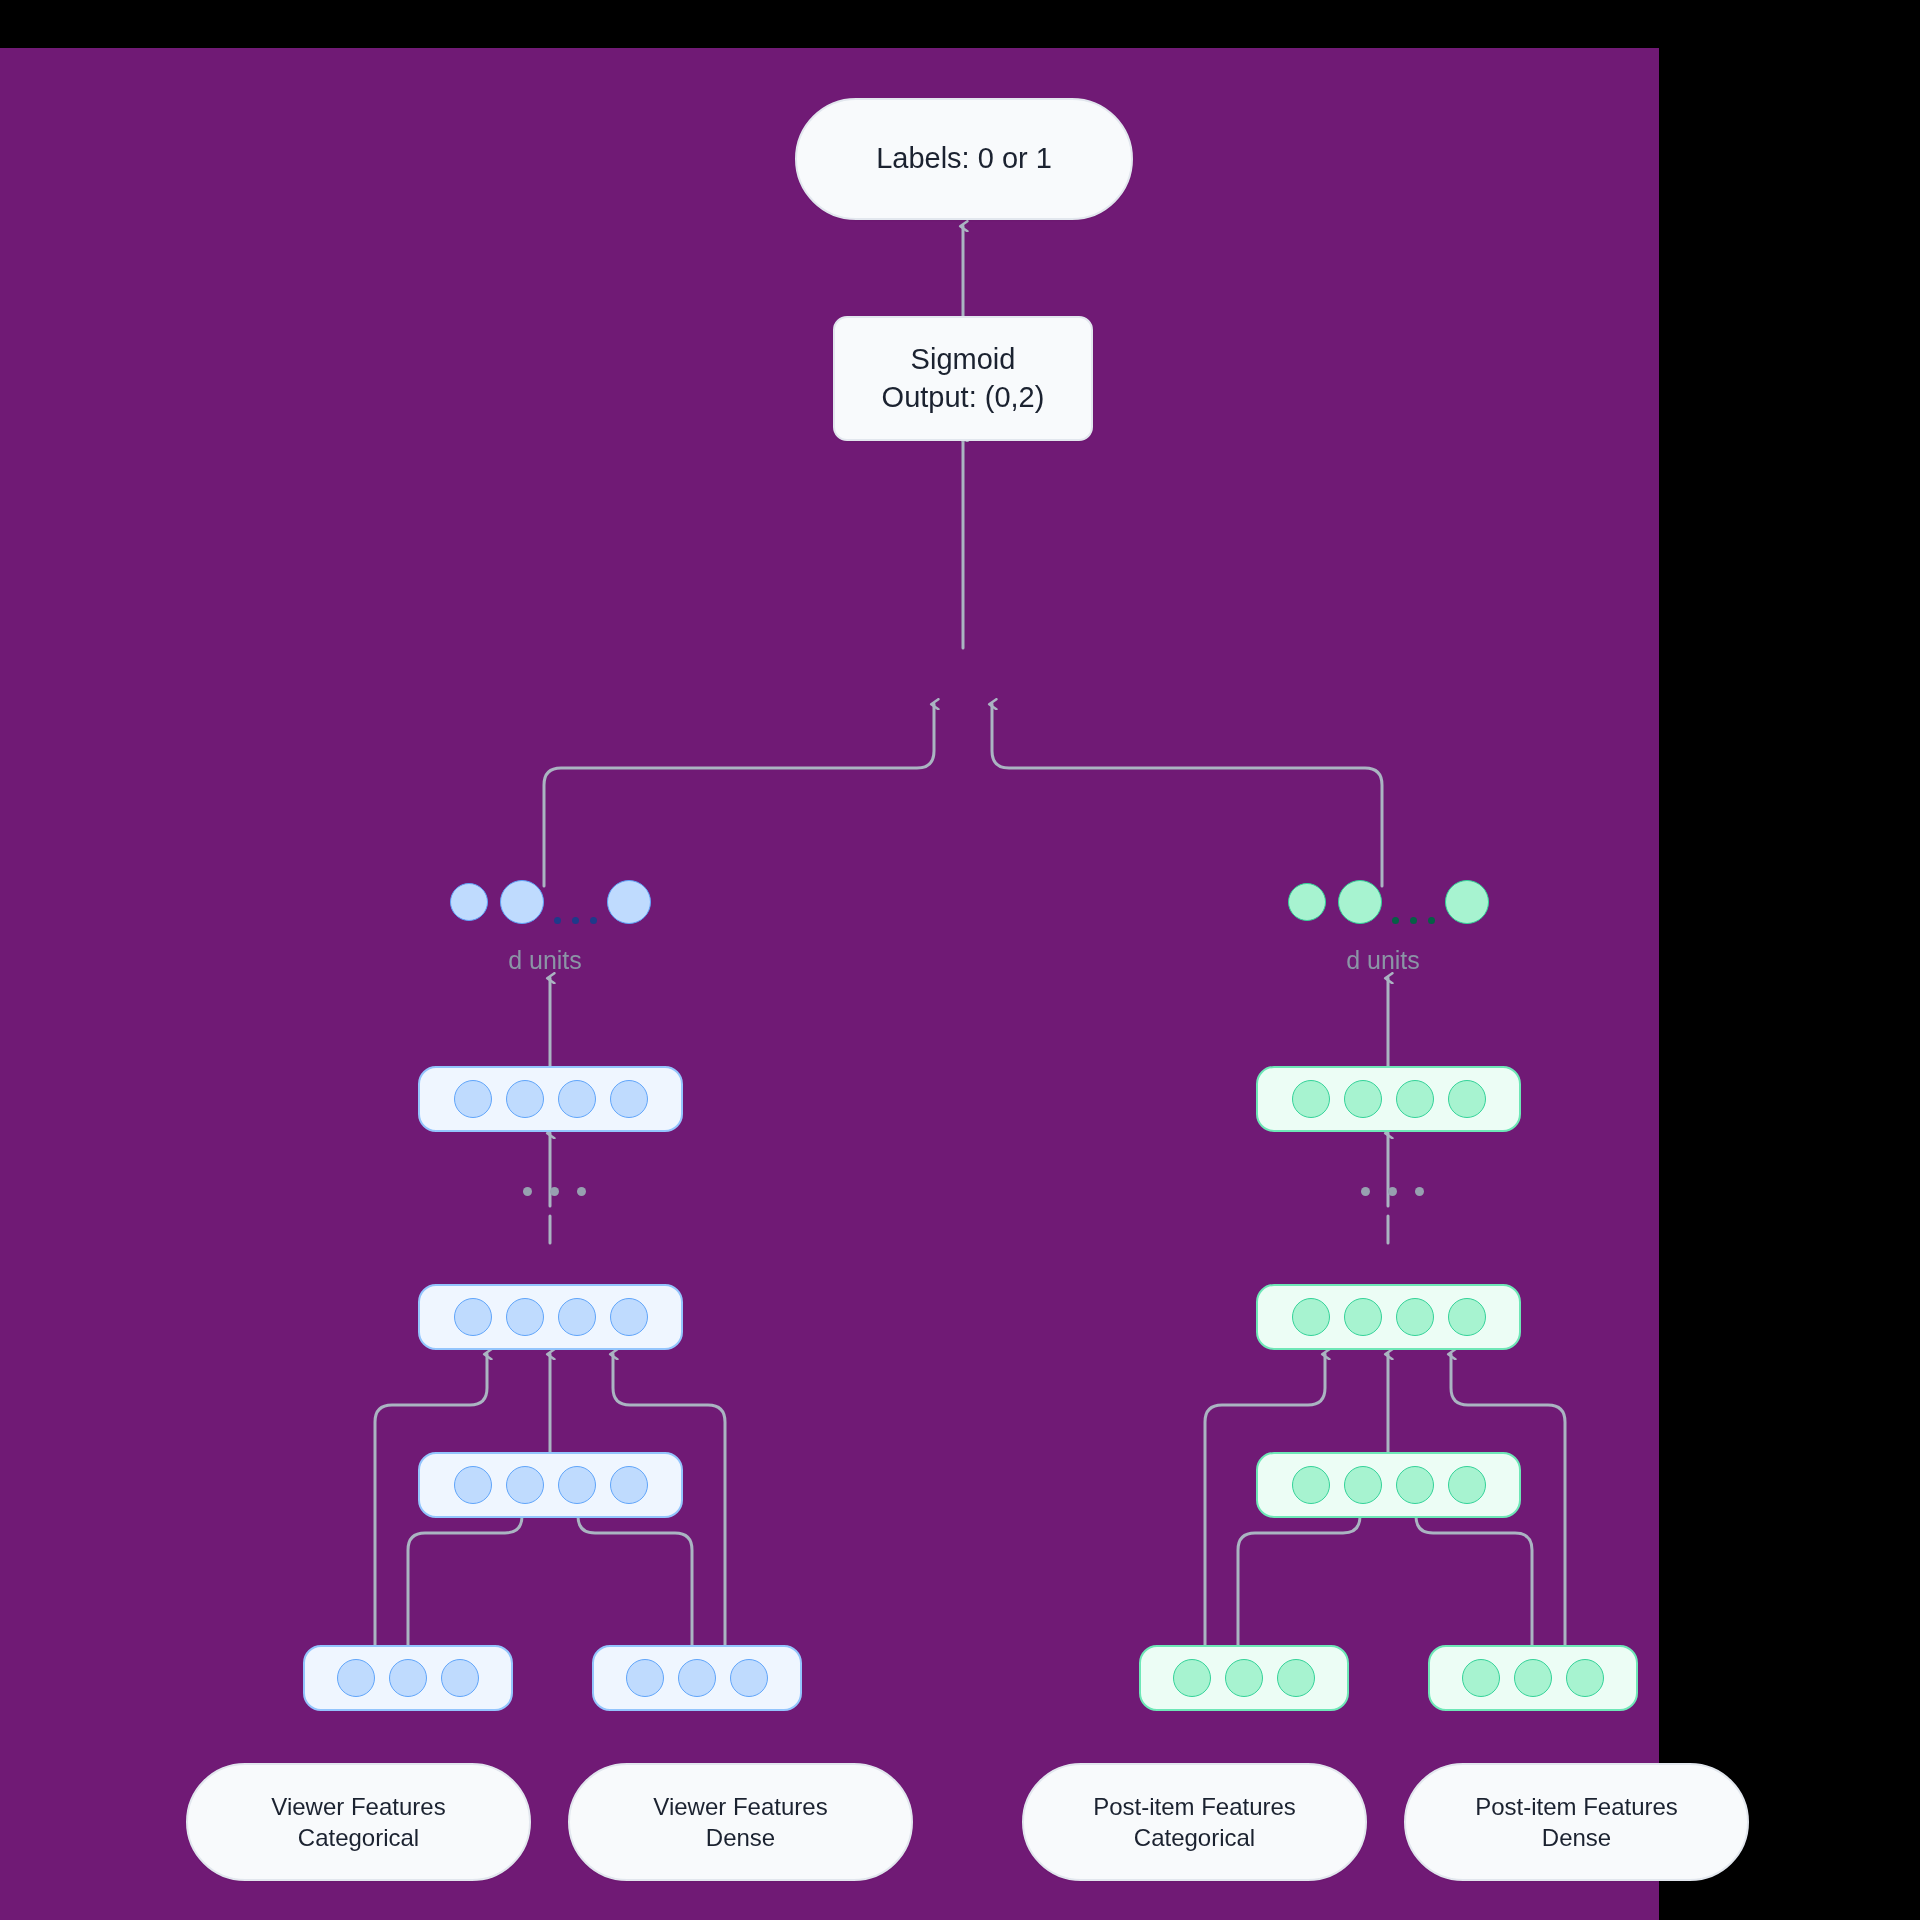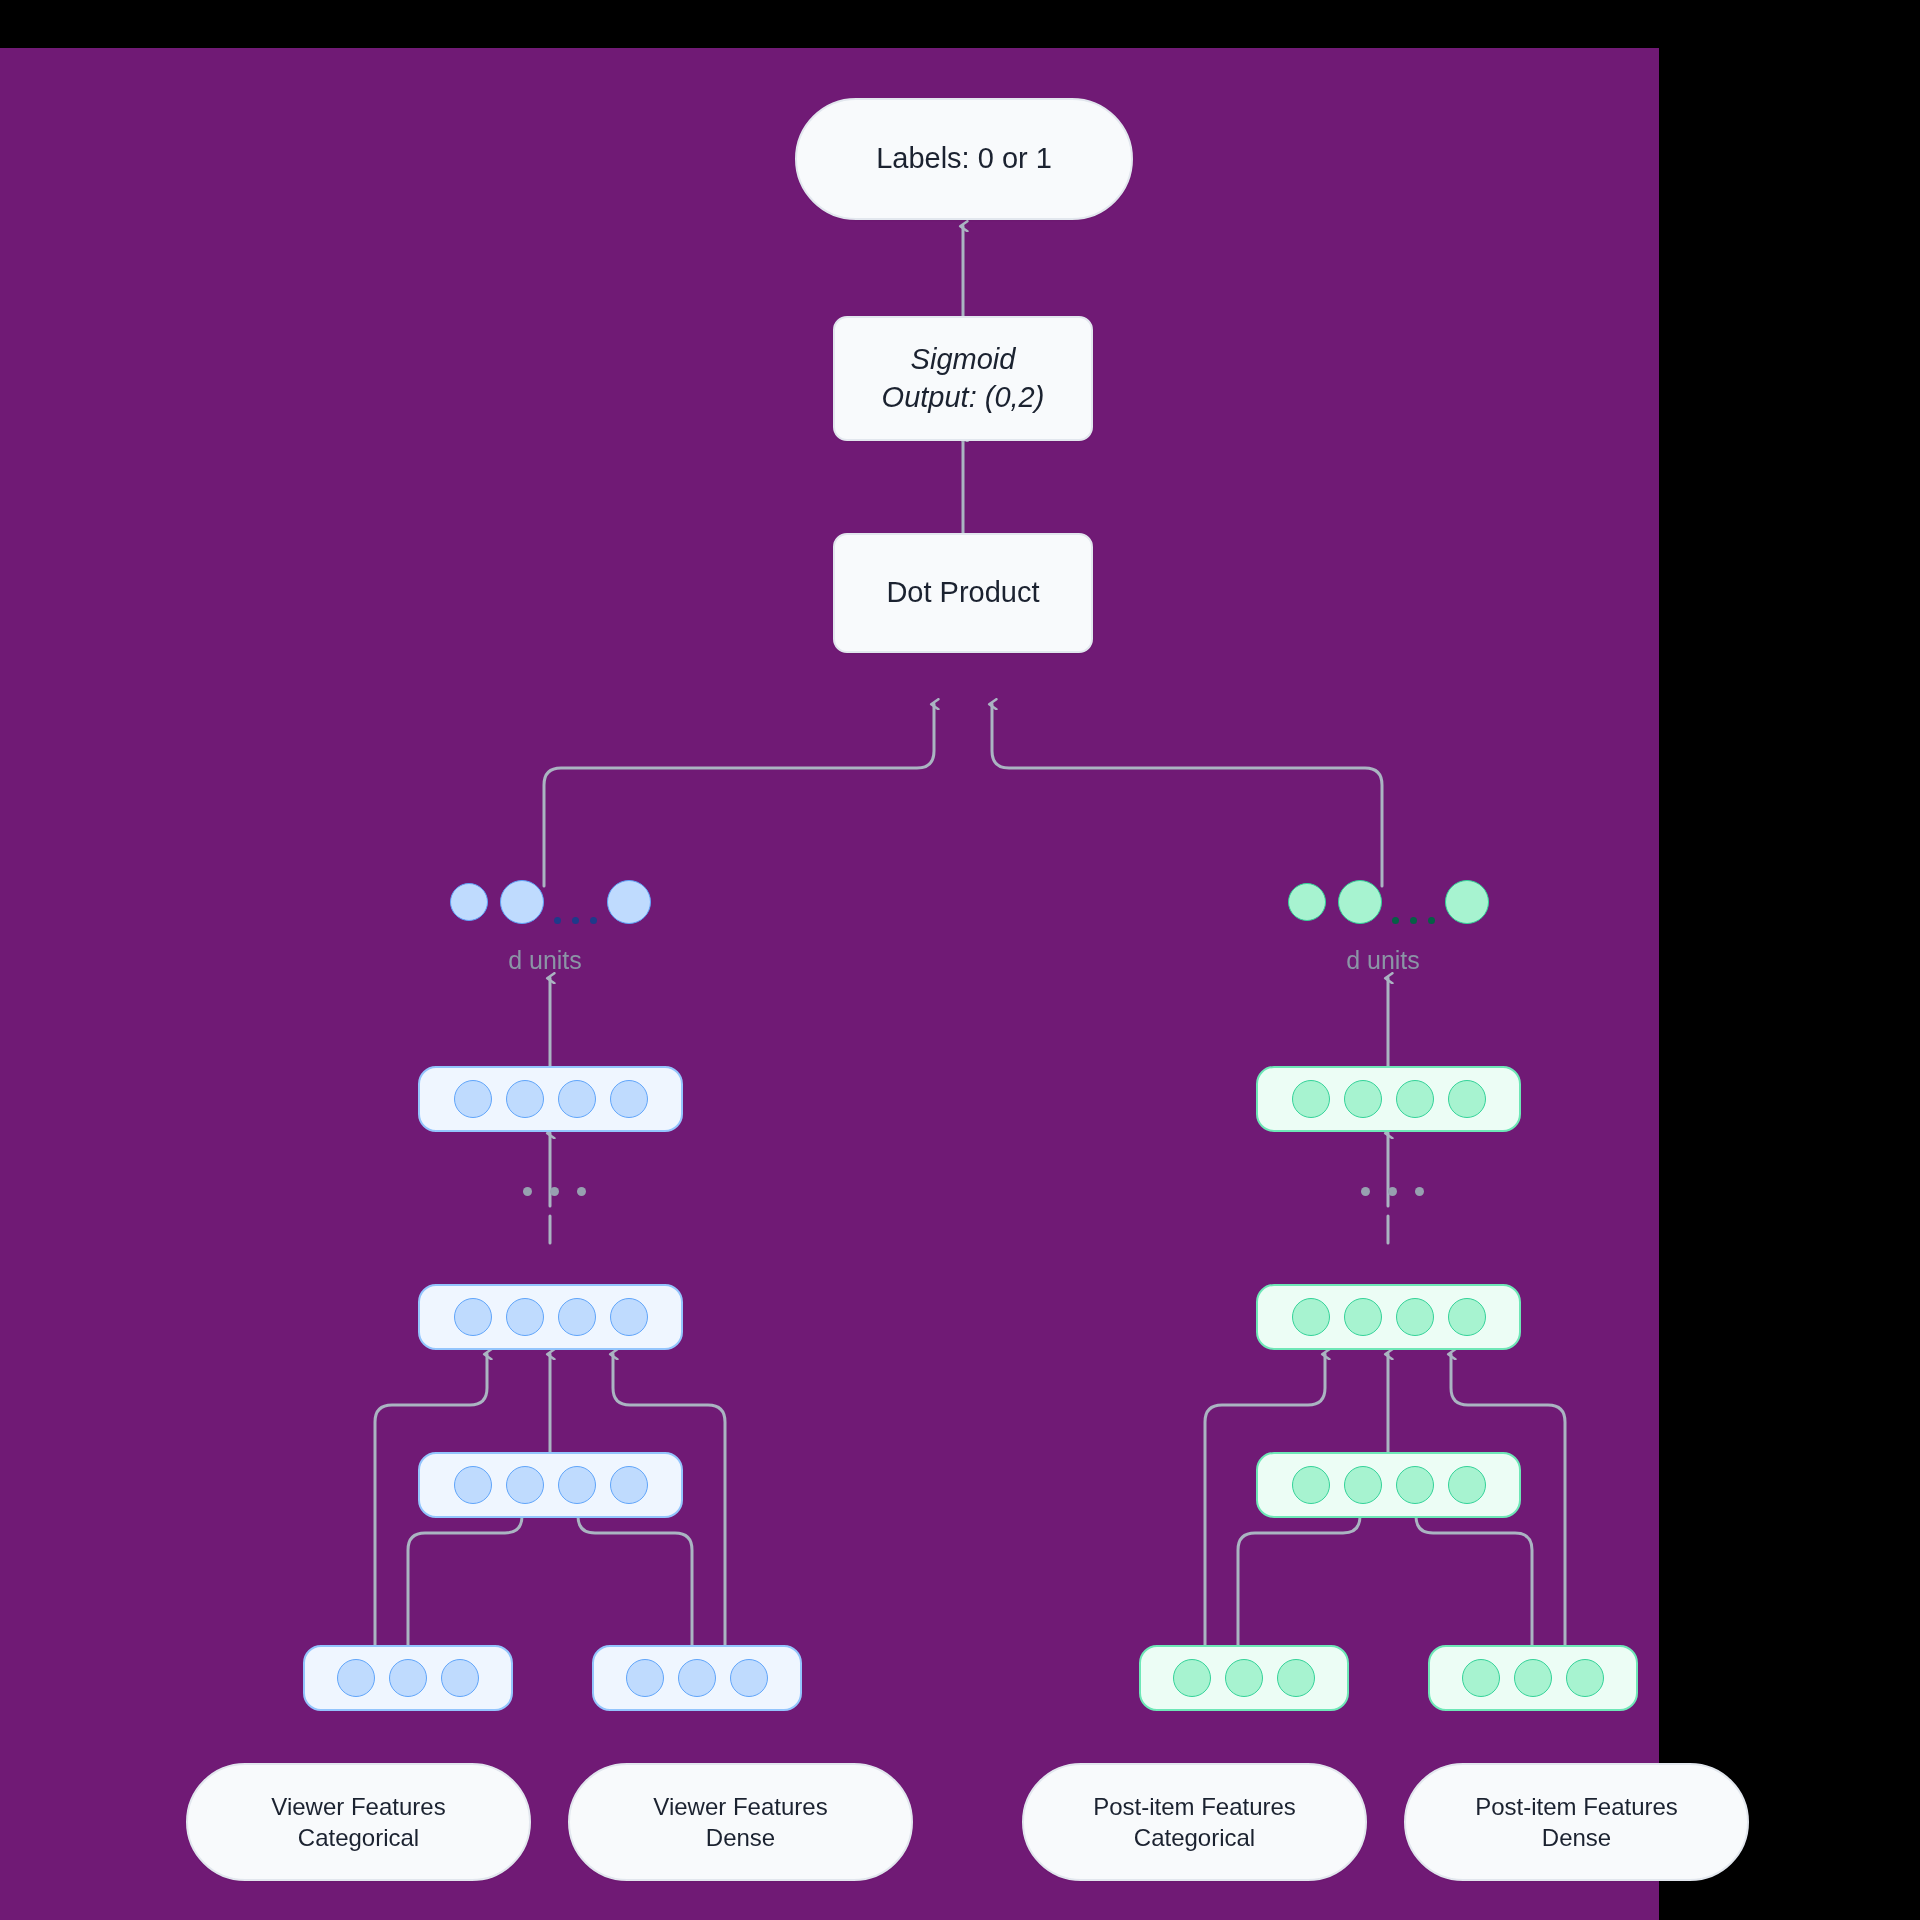--- a/index.html
+++ b/index.html
@@ -101,28 +101,25 @@
     <path class="e" d="M1238,1600 L1238,1502 Q1238,1485 1255,1485
                        L1343,1485 Q1360,1485 1360,1468 L1360,1434"></path>
     <path class="e" d="M1532,1600 L1532,1502 Q1532,1485 1515,1485
                        L1433,1485 Q1416,1485 1416,1468 L1416,1434"></path>
   </svg>
 
   <div class="node wpill t-lg" style="left:795px;top:50px;width:338px;height:122px;">
     <span>Labels: 0 or 1</span>
   </div>
 
-  <div class="node wbox t-lg" style="left:833px;top:268px;width:260px;height:125px;flex-direction:column;font-style:italic;">
+  <div class="node wbox t-lg" style="left:833px;top:268px;width:260px;height:125px;flex-direction:column;">
     <span>Sigmoid</span>
     <span>Output: (0,2)</span>
   </div>
 
-  <div class="node wbox t-lg" style="left:833px;top:485px;width:260px;height:120px;">
-    <span>Dot Product</span>
-  </div>
 
   <div class="units" style="left:450px;top:832px;">
     <span class="neuron blue" style="width:38px;height:38px;"></span>
     <span class="neuron blue" style="width:44px;height:44px;margin-left:12px;"></span>
     <span class="ell blue">
       <i></i>
         <i></i>
         <i></i>
     </span>
     <span class="neuron blue" style="width:44px;height:44px;"></span>

